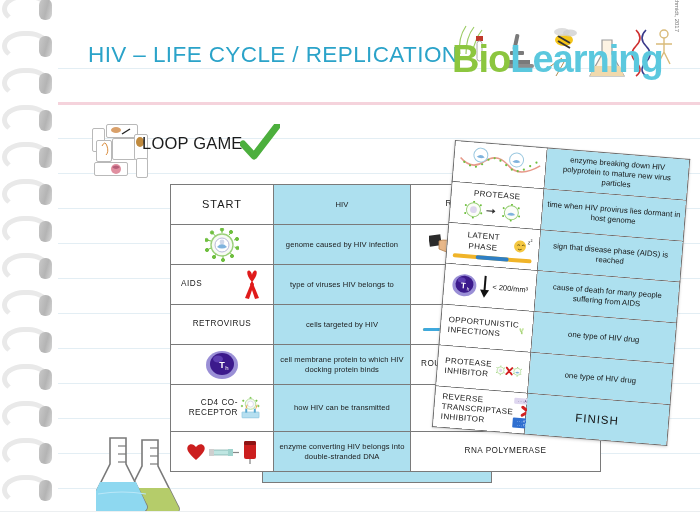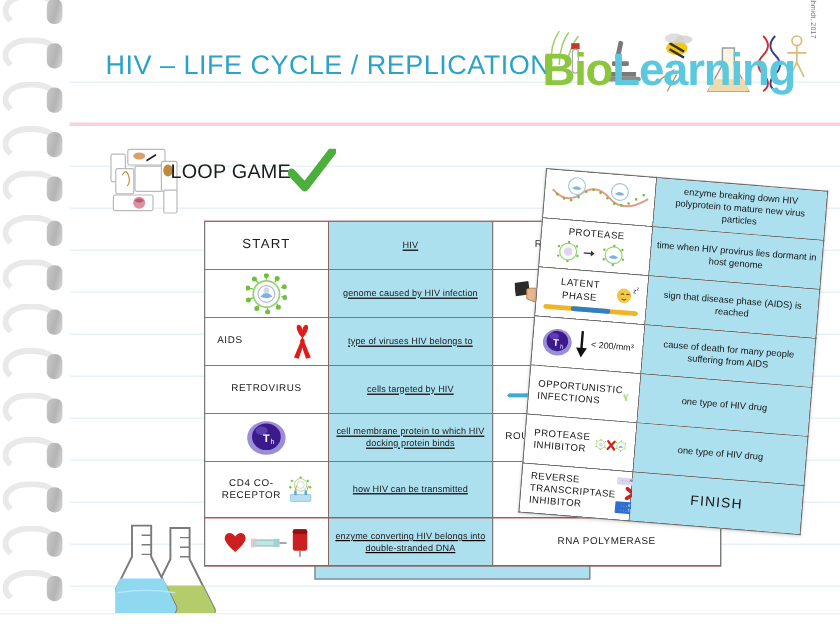--- a/index.html
+++ b/index.html
@@ -142,21 +142,21 @@
     background: #b91c1c;
   }
   #table-main td {
     border: 1px solid #7a7a7a;
     height: 40px;
     vertical-align: middle;
     padding: 2px 4px;
     background: #ffffff;
     position: relative;
   }
-  #table-main td.blue { background: #ade0ef; text-decoration: underline; }
+  #table-main td.blue { background: #ade0ef; }
   #table-main col.c1 { width: 103px; }
   #table-main col.c2 { width: 137px; }
   #table-main col.c3 { width: 190px; }
 
   .cell-txt {
     font-size: 7.6px;
     color: #1a1a1a;
     text-align: center;
     line-height: 1.25;
     letter-spacing: 0.1px;
@@ -469,21 +469,21 @@
                   <circle cx="35" cy="18" r="1"></circle>
             </g>
           </svg>
         </div>
       </td>
     </tr>
 
     <tr>
       <td>
         <div class="cell-flex left">
-          <span class="cell-txt mid" style="text-align:center;white-space:pre-line;line-height:1.2;">CD4 CO-RECEPTOR</span>
+          <span class="cell-txt mid" style="text-align:right;white-space:pre-line;line-height:1.2;">CD4 CO-RECEPTOR</span>
           <svg width="38" height="34" viewBox="0 0 38 34">
             <g stroke="#6fbf3f" stroke-width=".8" fill="#6fbf3f">
               <circle cx="19" cy="2" r="1.2"></circle>
                   <circle cx="28" cy="6" r="1.2"></circle>
               <circle cx="31" cy="14" r="1.2"></circle>
                   <circle cx="8" cy="6" r="1.2"></circle>
               <circle cx="6" cy="14" r="1.2"></circle>
             </g>
             <circle cx="19" cy="11" r="8" fill="#f6fbf3" stroke="#a7d98a" stroke-width="1.2"></circle>
             <circle cx="19" cy="11" r="4.5" fill="#fff" stroke="#c2c2de" stroke-width=".8"></circle>

